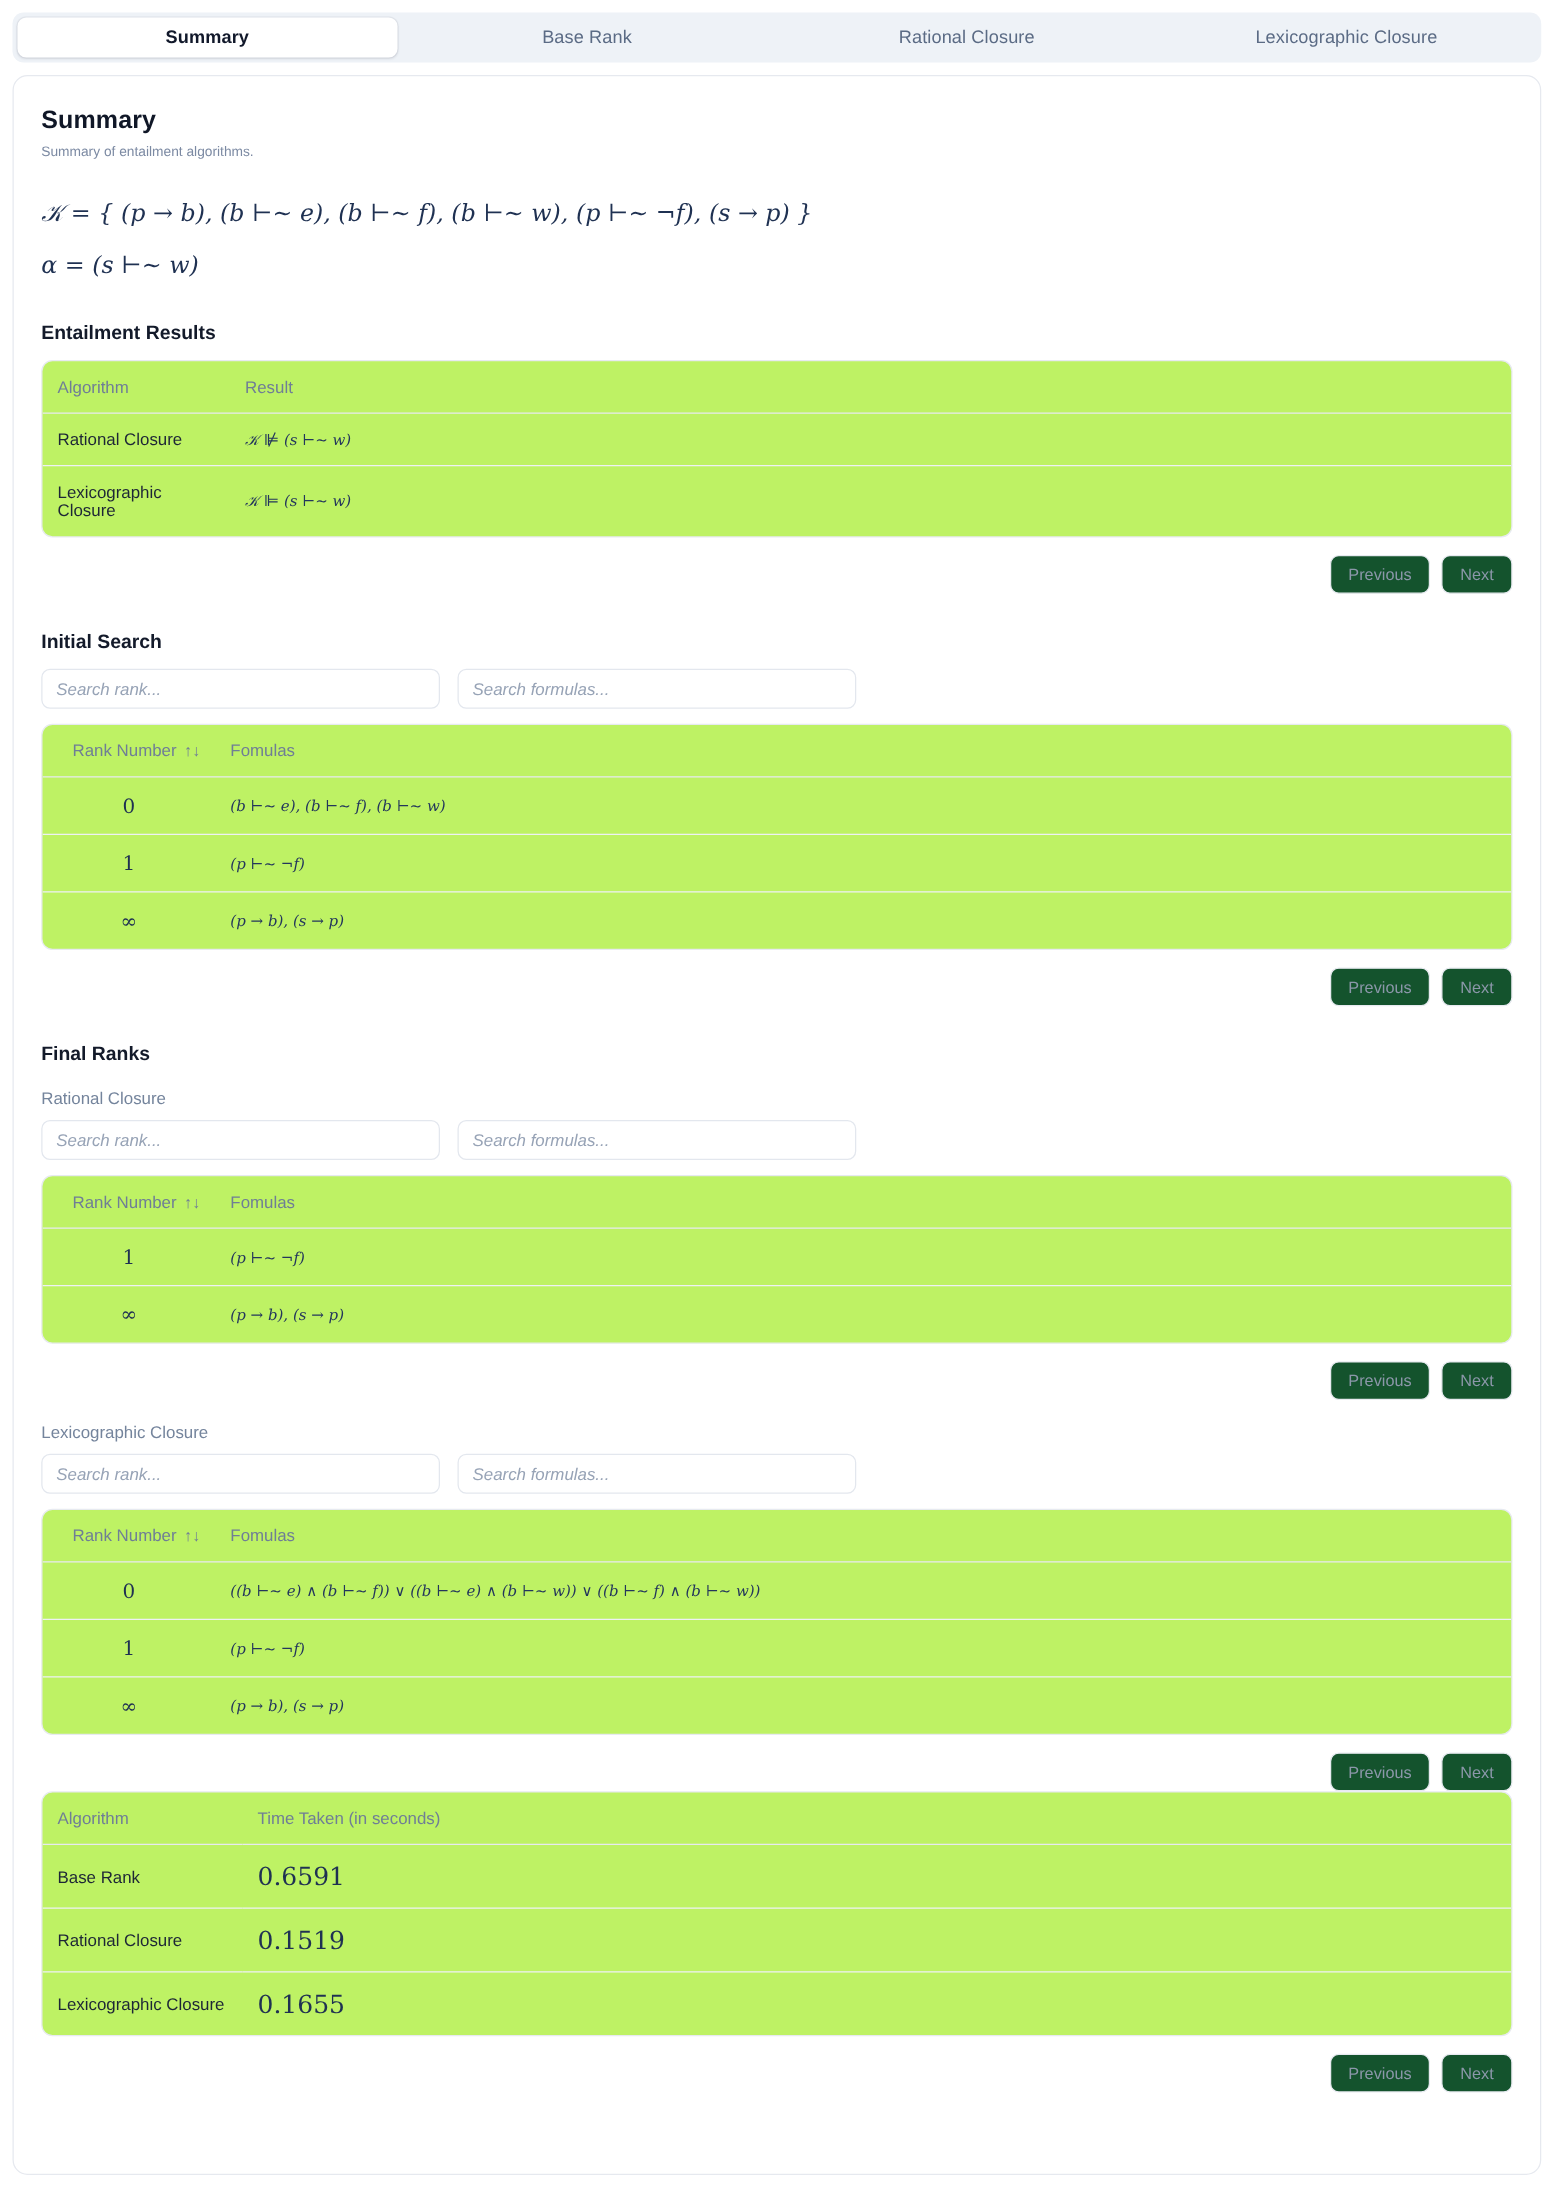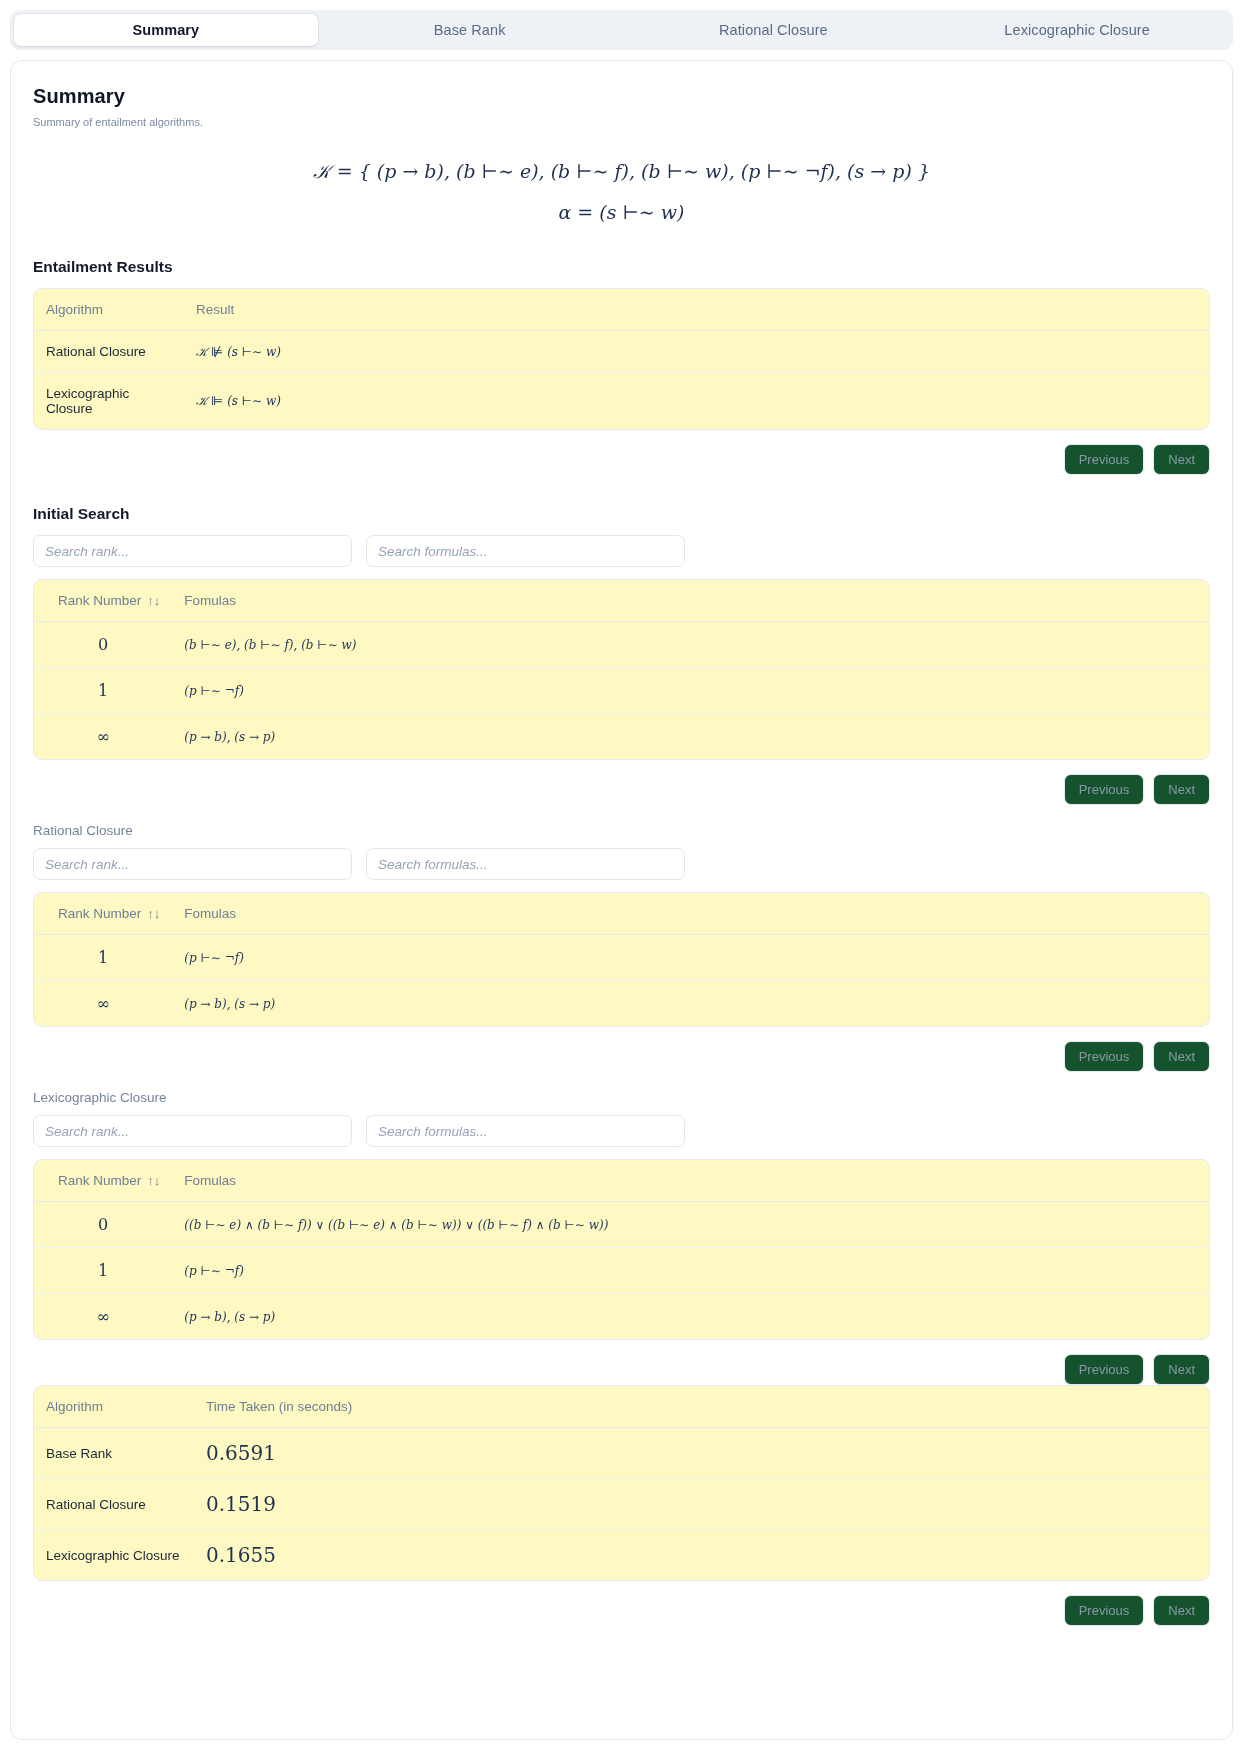--- a/index.html
+++ b/index.html
@@ -64,42 +64,42 @@
 
   
   .math {
     font-family: "DejaVu Serif", serif;
     color: #1f3152;
     font-size: 19px;
     line-height: 1.85;
     font-style: italic;
     white-space: nowrap;
   }
-  .math-block { margin: 0 0 6px 0; text-align: center; }
+  .math-block { margin: 0 0 6px 0; }
 
   h2.section {
     font-size: 15.5px;
     font-weight: 600;
     color: #131a2a;
     margin: 30px 0 12px 0;
   }
   h2.section.first { margin-top: 28px; }
   h3.subsection {
     font-size: 13.5px;
     font-weight: 400;
     color: #74849c;
     margin: 18px 0 10px 0;
   }
 
   
   .tablewrap {
     border: 1px solid #e7eaf0;
     border-radius: 9px;
     overflow: hidden;
-    background: #fef9c3;
+    background: #bef264;
   }
   table { width: 100%; border-collapse: collapse; }
   th {
     text-align: left;
     font-size: 13.5px;
     font-weight: 400;
     color: #6f7e96;
     padding: 13px 12px;
     border-bottom: 1px solid #e7eaf0;
     white-space: nowrap;
@@ -260,20 +260,21 @@
             <td class="math-cell">(p → b), (s → p)</td>
           </tr>
         </tbody>
       </table>
     </div>
     <div class="pager">
       <button class="pg-btn">Previous</button>
       <button class="pg-btn">Next</button>
     </div>
 
+    <h2 class="section">Final Ranks</h2>
 
     <h3 class="subsection">Rational Closure</h3>
     <div class="searchrow">
       <input class="search-input" placeholder="Search rank..." style="">
       <input class="search-input" placeholder="Search formulas..." style="">
     </div>
     <div class="tablewrap">
       <table>
         <thead>
           <tr>

